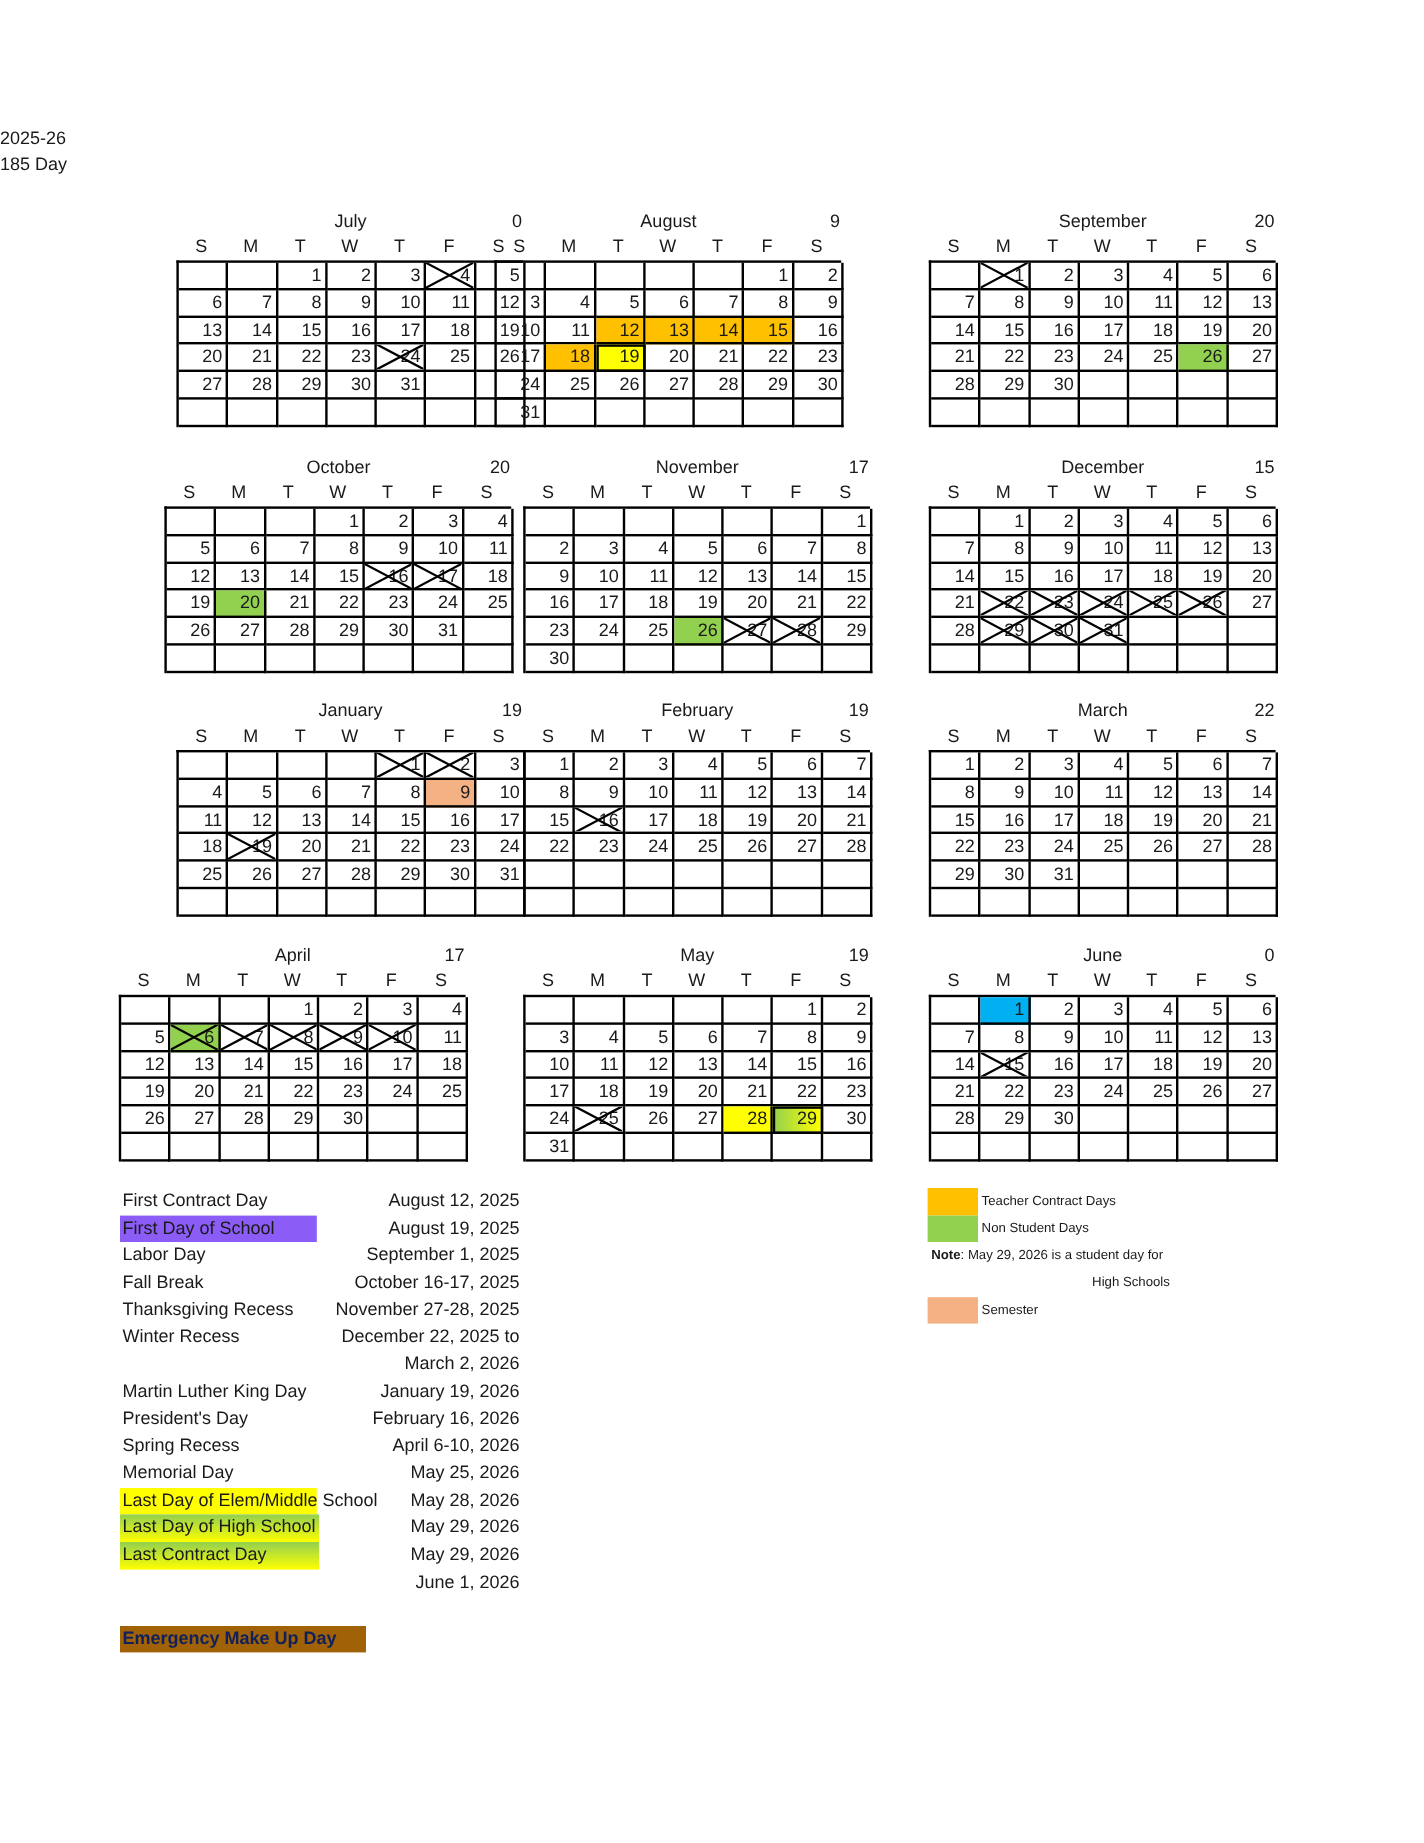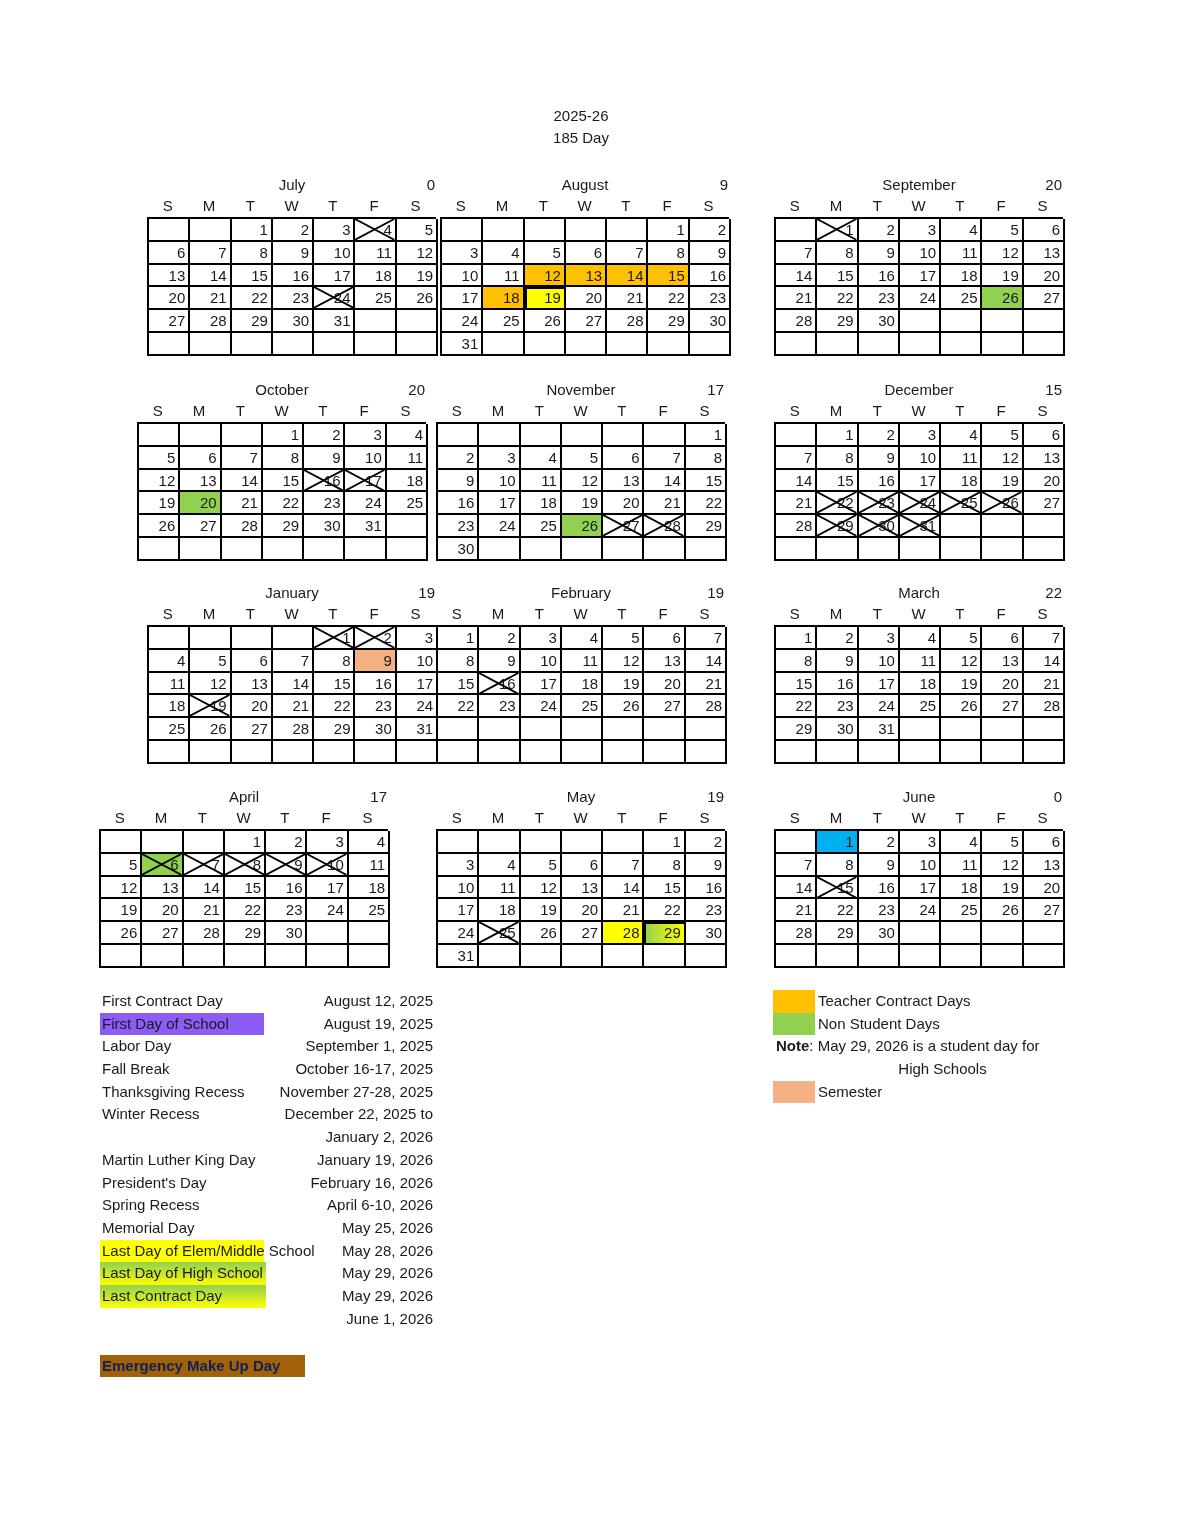--- a/index.html
+++ b/index.html
@@ -1,17 +1,17 @@
 <!DOCTYPE html>
 <html><head>
   <meta charset="utf-8">
   <style>
     html, body { margin: 0; padding: 0; background: #ffffff; }
     body { width: 1187px; height: 1536px; position: relative; font-family: "Liberation Sans", sans-serif; color: #1a1a1a; }
-    .title { position: absolute; left: 0; width: 1162px; text-align: center; font-size: 15px; }
+    .title { position: absolute; left: 0; width: 1162px; font-size: 15px; }
     .t1 { top: 107px; }
     .t2 { top: 129px; }
     .month { position: absolute; width: 290px; }
     .mhead { position: relative; height: 22px; font-size: 15px; }
     .mname { position: absolute; left: 0; right: 0; text-align: center; top: 3px; }
     .mcount { position: absolute; right: 2px; top: 3px; }
     .dow { display: grid; grid-template-columns: repeat(7, 41.3px); height: 22px; font-size: 15px; }
     .dow span { text-align: center; line-height: 22px; }
     .grid { display: grid; grid-template-columns: repeat(7, 41.3px); border-top: 2px solid #000; border-left: 2px solid #000; width: 289px; box-sizing: border-box; }
     .cell { height: 22.8px; border-right: 2px solid #000; border-bottom: 2px solid #000; box-sizing: border-box; text-align: right; padding-right: 3px; font-size: 15px; line-height: 21px; position: relative; overflow: hidden; }
@@ -26,21 +26,21 @@
 
     .events { position: absolute; left: 100px; top: 990px; width: 335px; font-size: 15px; }
     .ev { position: relative; height: 22.7px; line-height: 22.7px; }
     .ev .name { position: absolute; left: 0; top: 0; padding-left: 2px; white-space: nowrap; }
     .ev .date { position: absolute; right: 2px; top: 0; white-space: nowrap; }
     .hl-yellow { background: #8b5cf6; width: 162px; }
     .hl-yellow2 { background: linear-gradient(#ffff00, #ffff00); background-size: 164px 100%; background-repeat: no-repeat; }
     .hl-grad { background: linear-gradient(180deg, #92d050, #ffff00); width: 164px; }
     .hl-blue { background: #a16207; width: 203px; font-weight: bold; color: #10205a; margin-top: 47px; }
 
-    .legend { position: absolute; left: 773px; top: 990px; width: 295px; font-size: 15px; }
+    .legend { position: absolute; left: 773px; top: 990px; width: 295px; font-size: 11px; }
     .lg { position: relative; height: 22.7px; line-height: 22.7px; }
     .swatch { position: absolute; left: 0; top: 0; width: 42px; height: 22.7px; }
     .lg .lbl { position: absolute; left: 45px; top: 0; white-space: nowrap; }
     .note { position: relative; height: 22.7px; line-height: 22.7px; white-space: nowrap; left: 3px; }
     .note b { font-weight: bold; }
     .note2 { position: relative; height: 22.7px; line-height: 22.7px; text-align: center; left: 22px; }
   </style>
 </head>
 <body>
 
@@ -106,21 +106,21 @@
         <div class="cell"></div>
         <div class="cell"></div>
         <div class="cell"></div>
         <div class="cell"></div>
         <div class="cell"></div>
         <div class="cell"></div>
         <div class="cell"></div>
         <div class="cell"></div>
       </div>
     </div>
-    <div class="month" style="left: 440px; top: 173px;">
+    <div class="month" style="left: 412px; top: 173px;">
       <div class="mhead">
         <span class="mname">August</span>
         <span class="mcount">9</span>
       </div>
       <div class="dow">
         <span>S</span>
         <span>M</span>
         <span>T</span>
         <span>W</span>
         <span>T</span>
@@ -856,21 +856,21 @@
     <div class="ev">
       <span class="name ">Thanksgiving Recess</span>
       <span class="date">November 27-28, 2025</span>
     </div>
     <div class="ev">
       <span class="name ">Winter Recess</span>
       <span class="date">December 22, 2025 to</span>
     </div>
     <div class="ev">
       <span class="name "></span>
-      <span class="date">January 2, 2026</span>
+      <span class="date">March 2, 2026</span>
     </div>
     <div class="ev">
       <span class="name ">Martin Luther King Day</span>
       <span class="date">January 19, 2026</span>
     </div>
     <div class="ev">
       <span class="name ">President's Day</span>
       <span class="date">February 16, 2026</span>
     </div>
     <div class="ev">

